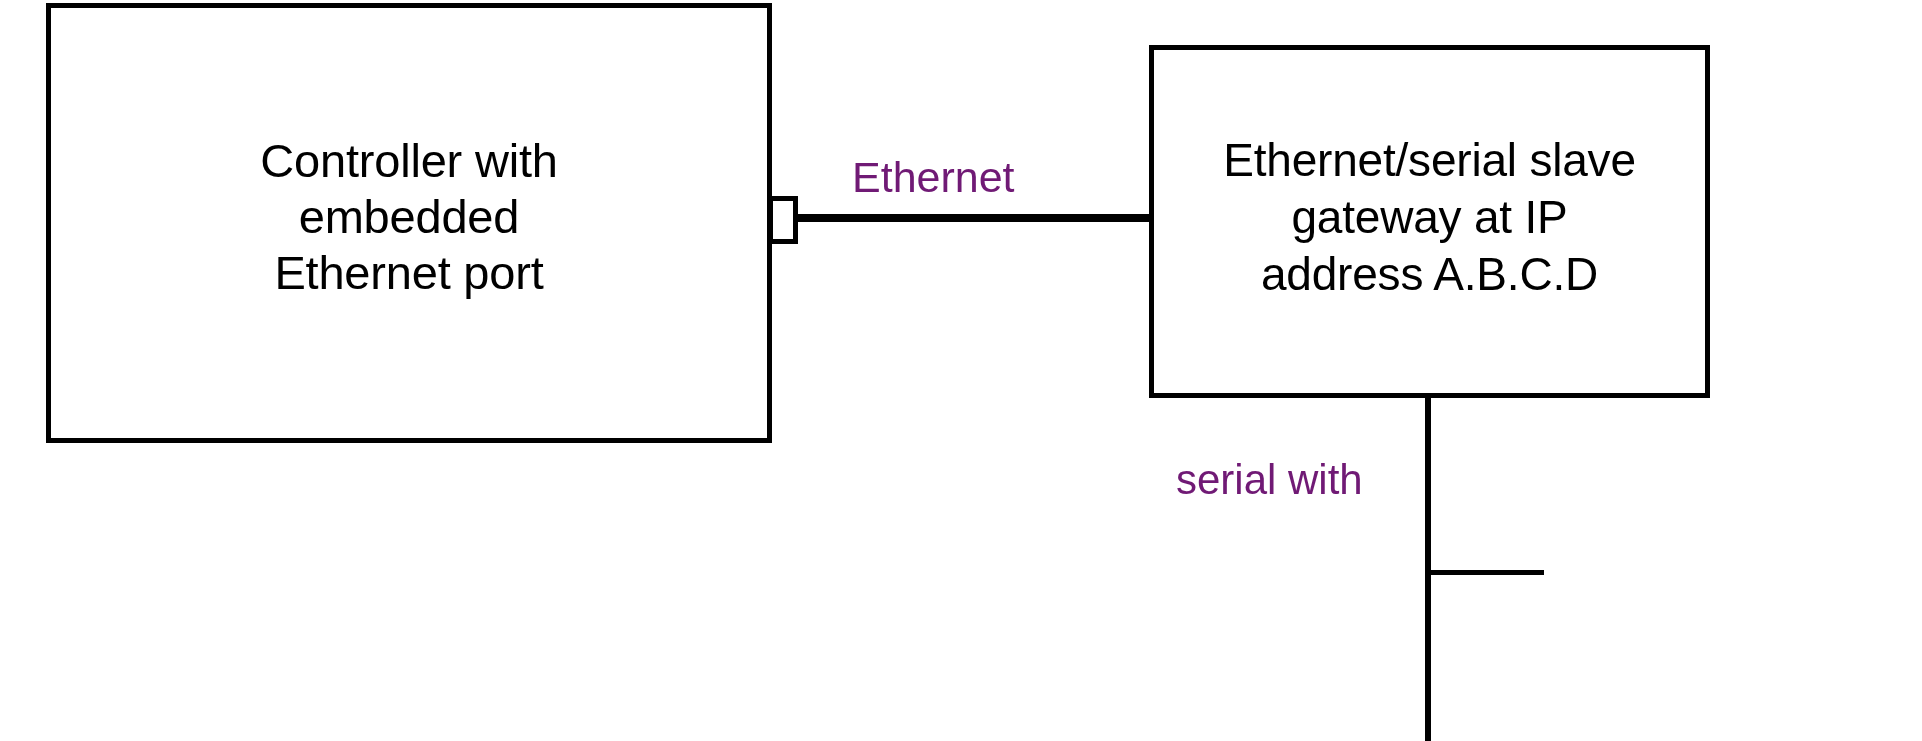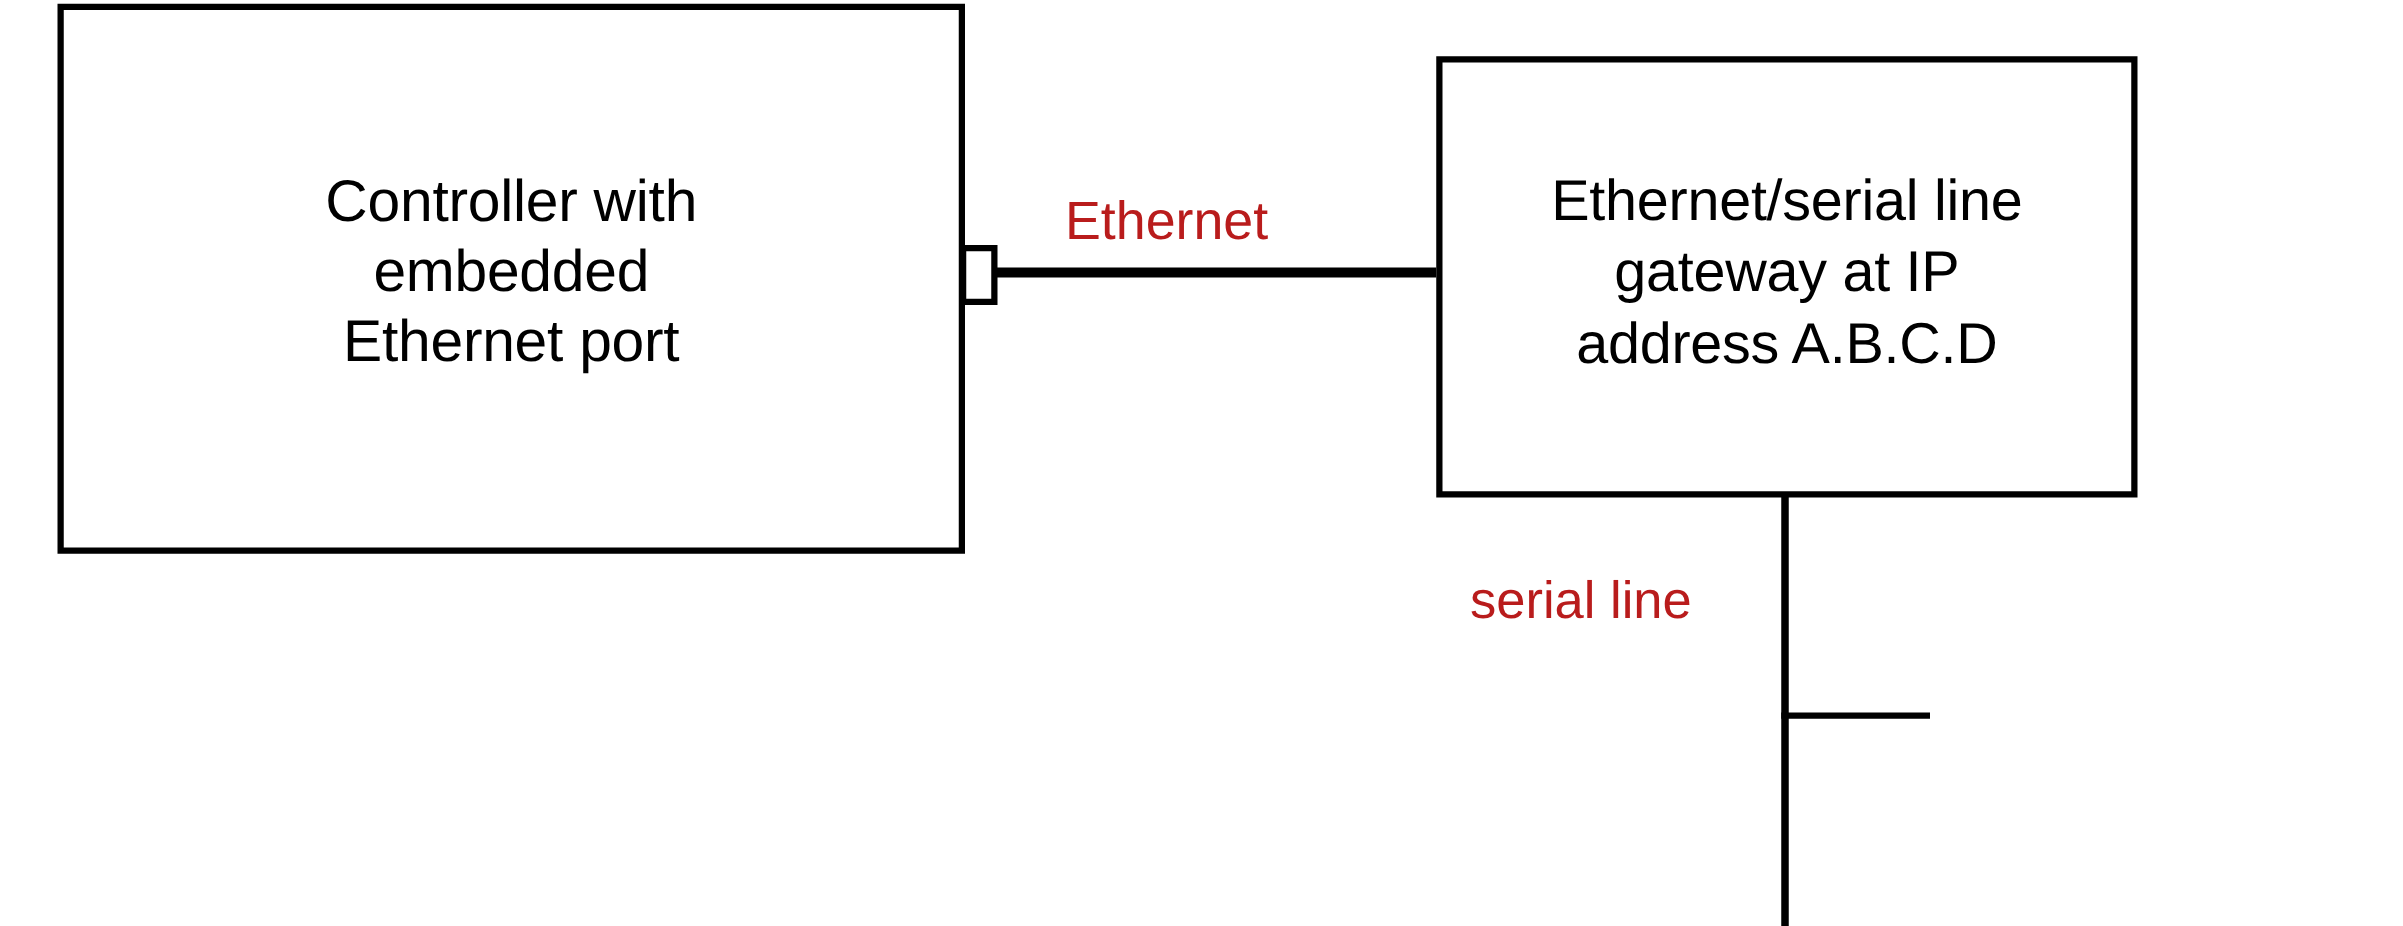--- a/index.html
+++ b/index.html
@@ -120,21 +120,21 @@
     width: 119px;
     height: 5px;
   }
 
   
   .edge-label {
     position: absolute;
     font-size: 43px;
     line-height: 43px;
     white-space: nowrap;
-    color: #b91c1c;
+    color: #701a75;
     background: transparent;
   }
   #ethernet-label {
     left: 808px;
     top: 156px;
   }
   #serial-line-label {
     left: 1132px;
     top: 458px;
     font-size: 42px;
@@ -151,25 +151,25 @@
 Ethernet port</span>
   </div>
 
   <div id="controller-port"></div>
 
   <div class="link-h" id="ethernet-link"></div>
 
   <span class="edge-label" id="ethernet-label">Ethernet</span>
 
   <div class="node-box" id="gateway-box">
-    <span class="node-label">Ethernet/serial line
+    <span class="node-label">Ethernet/serial slave
 gateway at IP
 address A.B.C.D</span>
   </div>
 
   <div class="link-v" id="serial-link-vertical"></div>
 
   <div class="link-h" id="serial-link-spur"></div>
 
-  <span class="edge-label" id="serial-line-label">serial line</span>
+  <span class="edge-label" id="serial-line-label">serial with</span>
 
 
 </div>
 
 </body></html>

